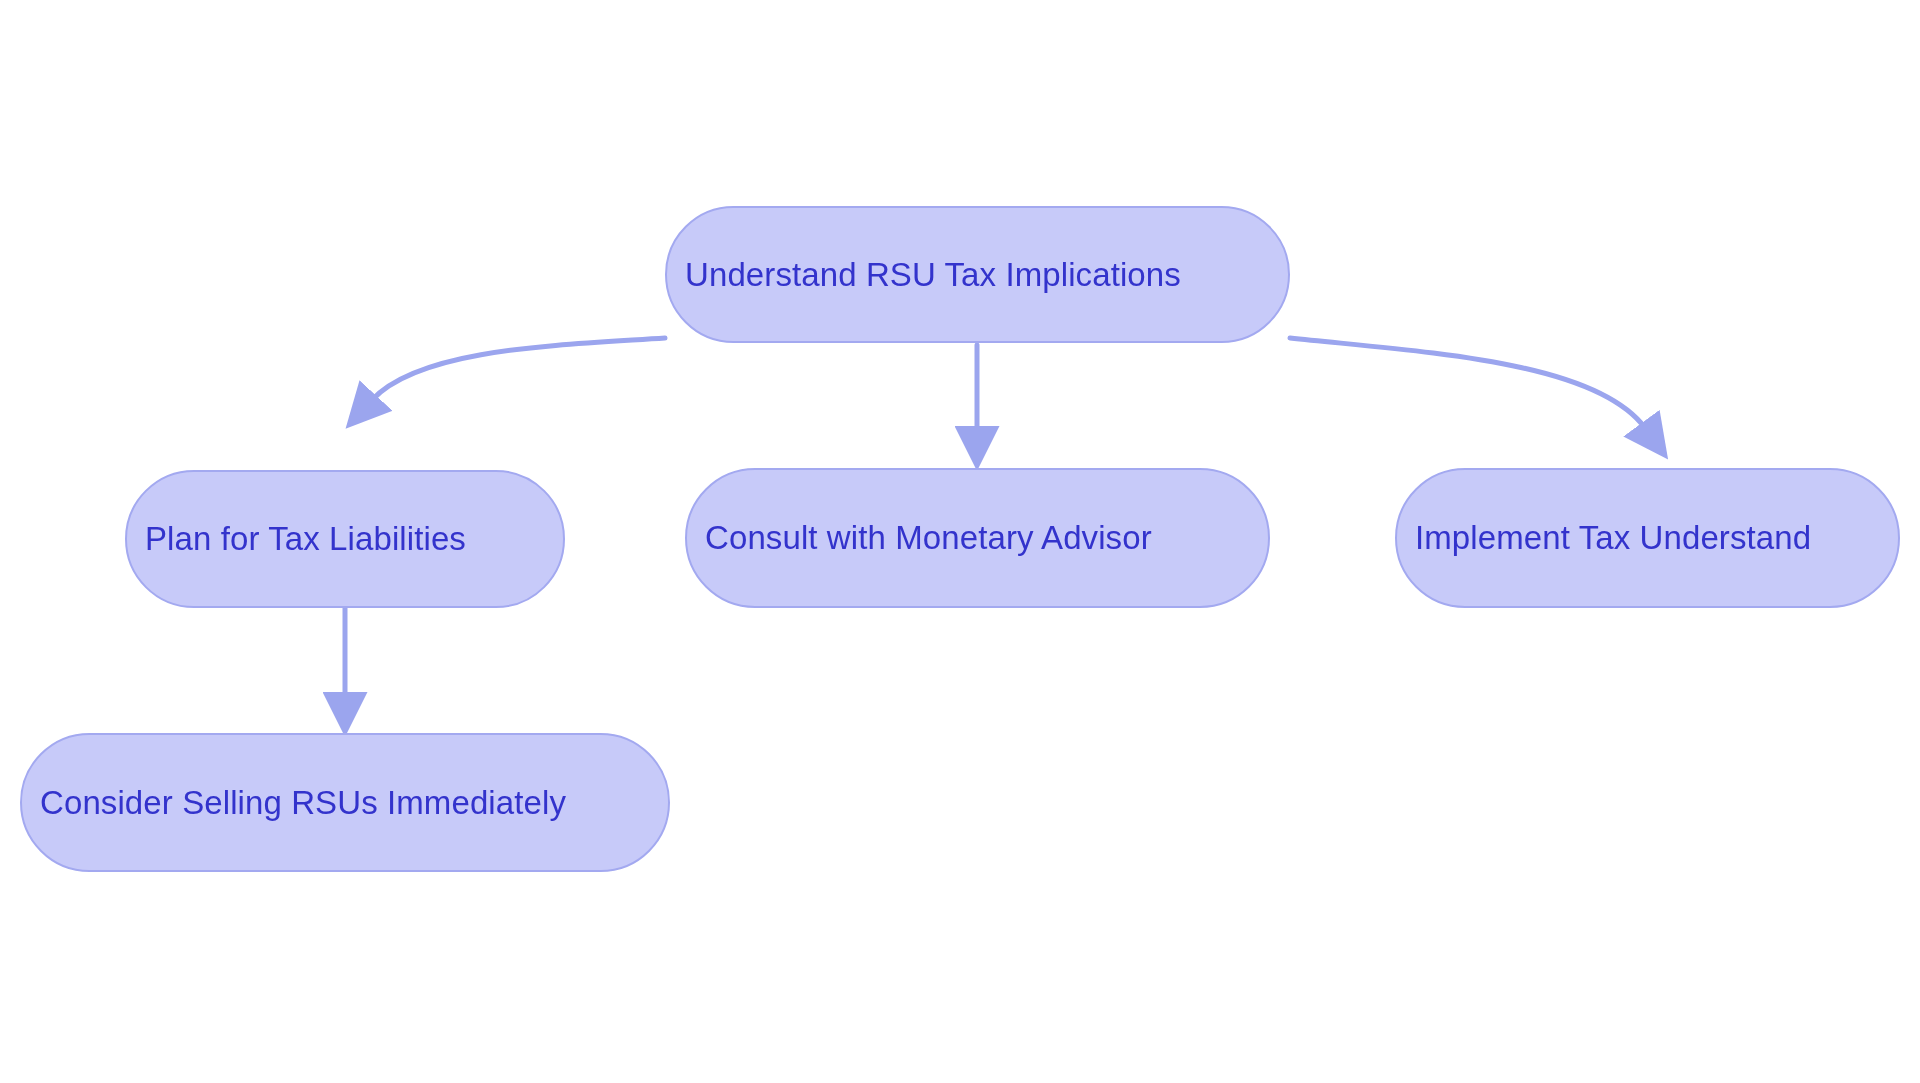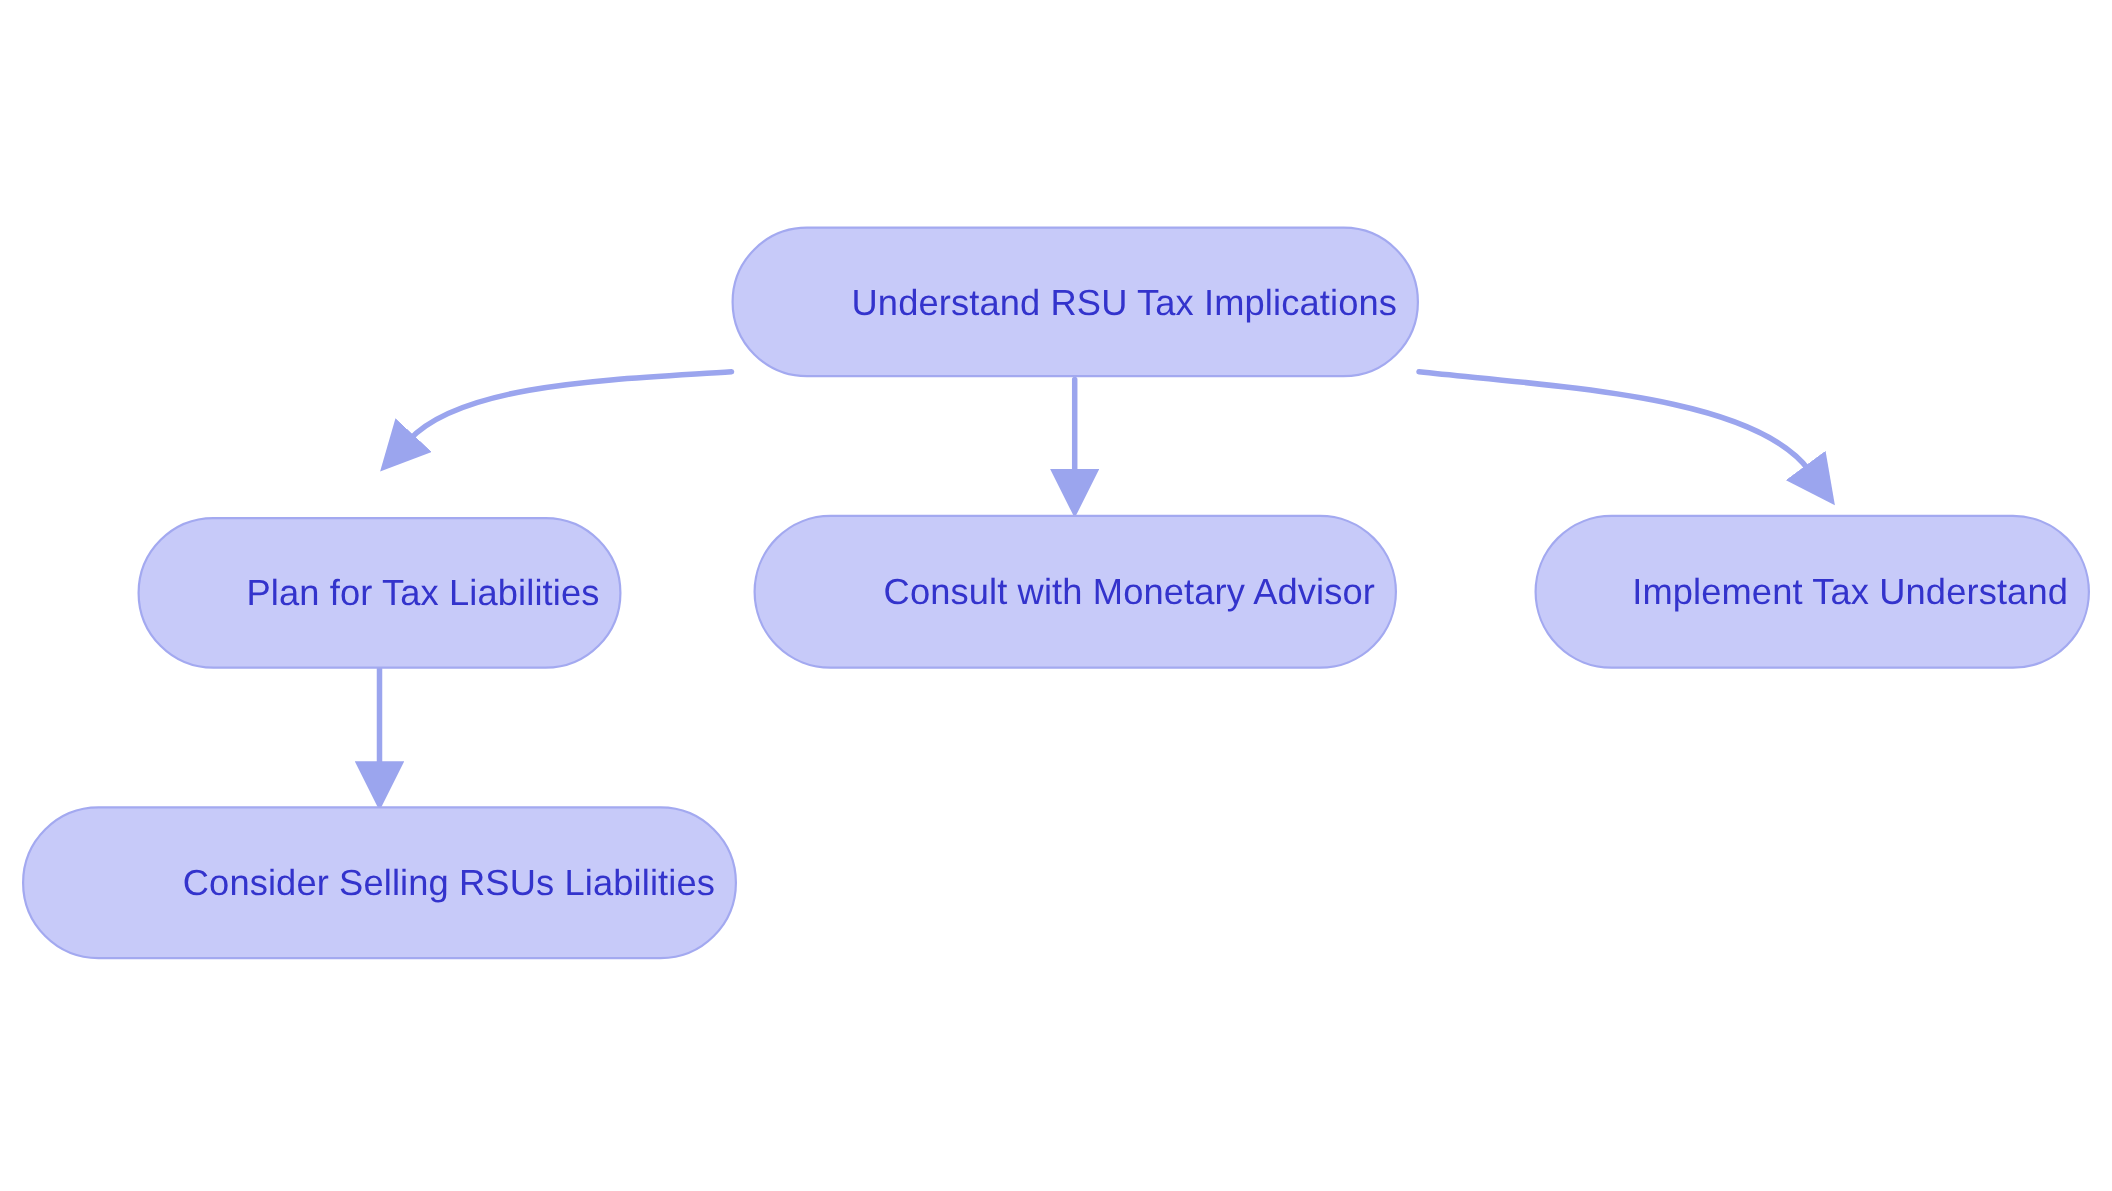--- a/index.html
+++ b/index.html
@@ -28,21 +28,21 @@
     top: 0;
     width: 1920px;
     height: 1083px;
     pointer-events: none;
   }
   .flow-node {
     position: absolute;
     box-sizing: border-box;
     display: flex;
     align-items: center;
-    justify-content: flex-end;
+    justify-content: flex-start;
     background: #c7caf9;
     border: 2px solid #a3a9f0;
     border-radius: 70px;
     color: #3333cc;
     font-size: 33px;
     font-weight: 400;
     letter-spacing: 0.1px;
     white-space: nowrap;
     text-align: center;
     line-height: 1.2;
@@ -83,16 +83,16 @@
 
   <div class="flow-node" style="left:125px; top:470px; width:440px; height:138px;">
     <span class="node-label">Plan for Tax Liabilities</span>
   </div>
 
   <div class="flow-node" style="left:1395px; top:468px; width:505px; height:140px;">
     <span class="node-label">Implement Tax Understand</span>
   </div>
 
   <div class="flow-node" style="left:20px; top:733px; width:650px; height:139px;">
-    <span class="node-label">Consider Selling RSUs Liabilities</span>
+    <span class="node-label">Consider Selling RSUs Immediately</span>
   </div>
 
 </div>
 
 </body></html>

